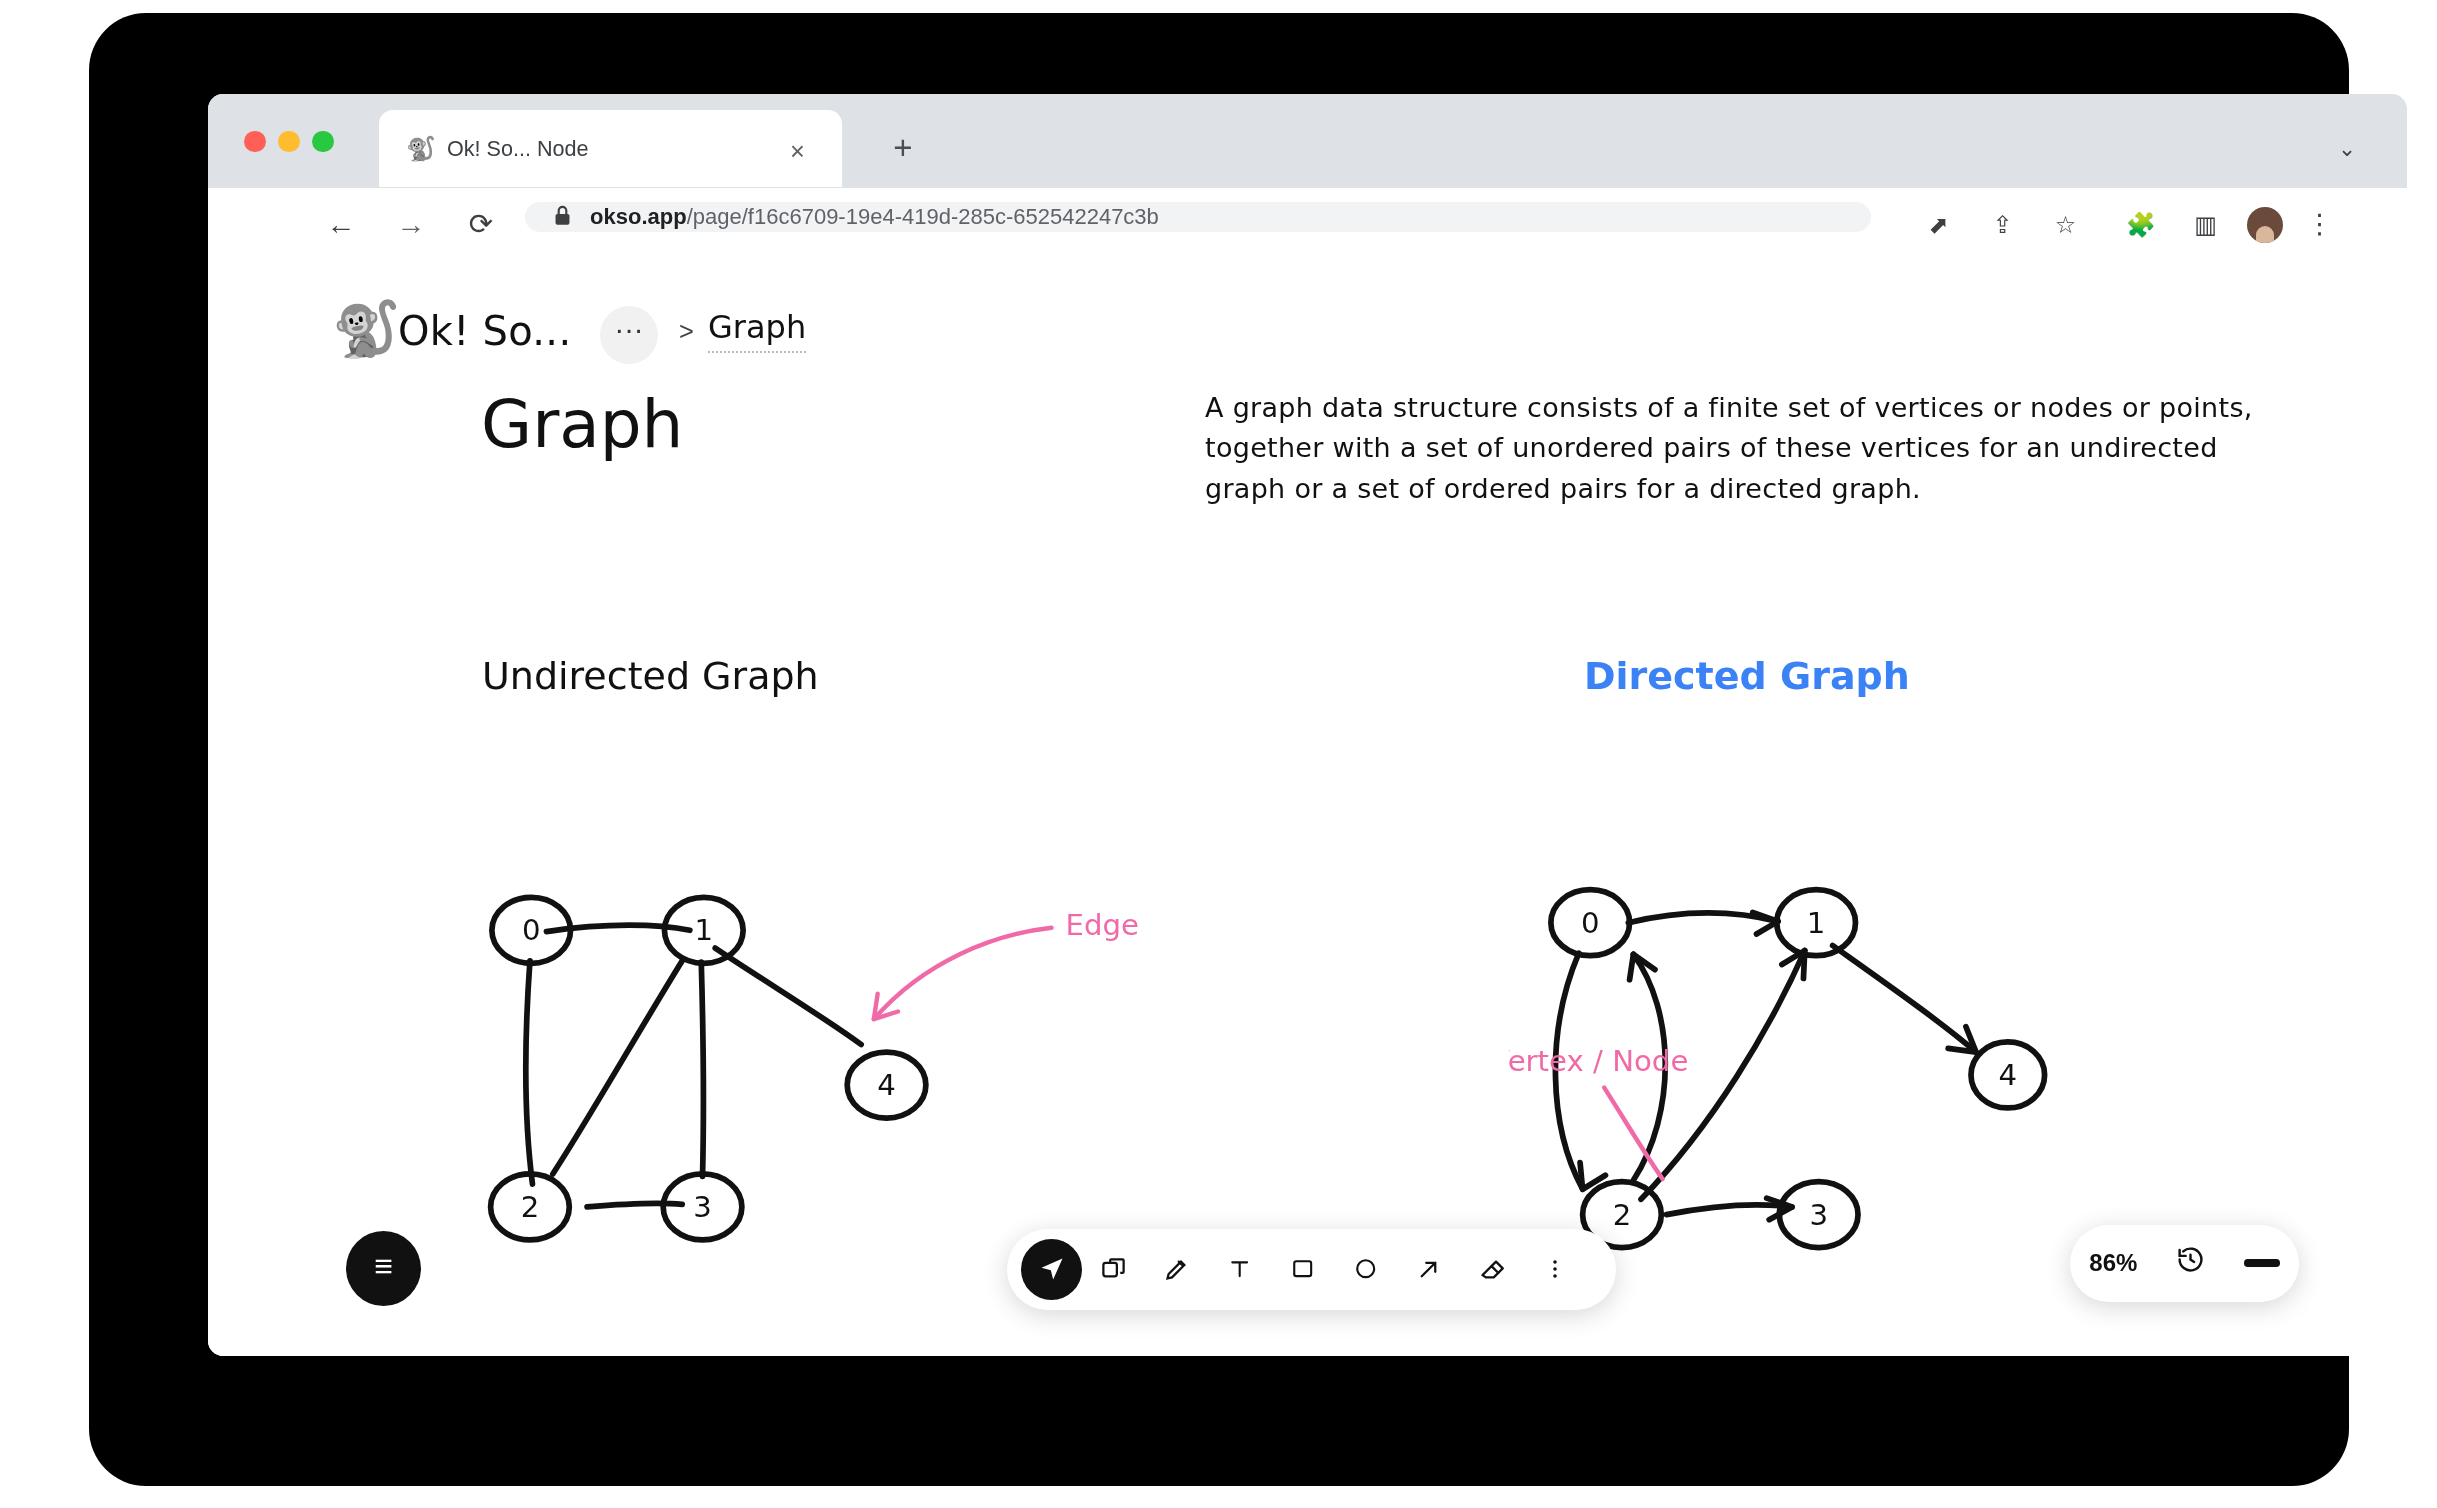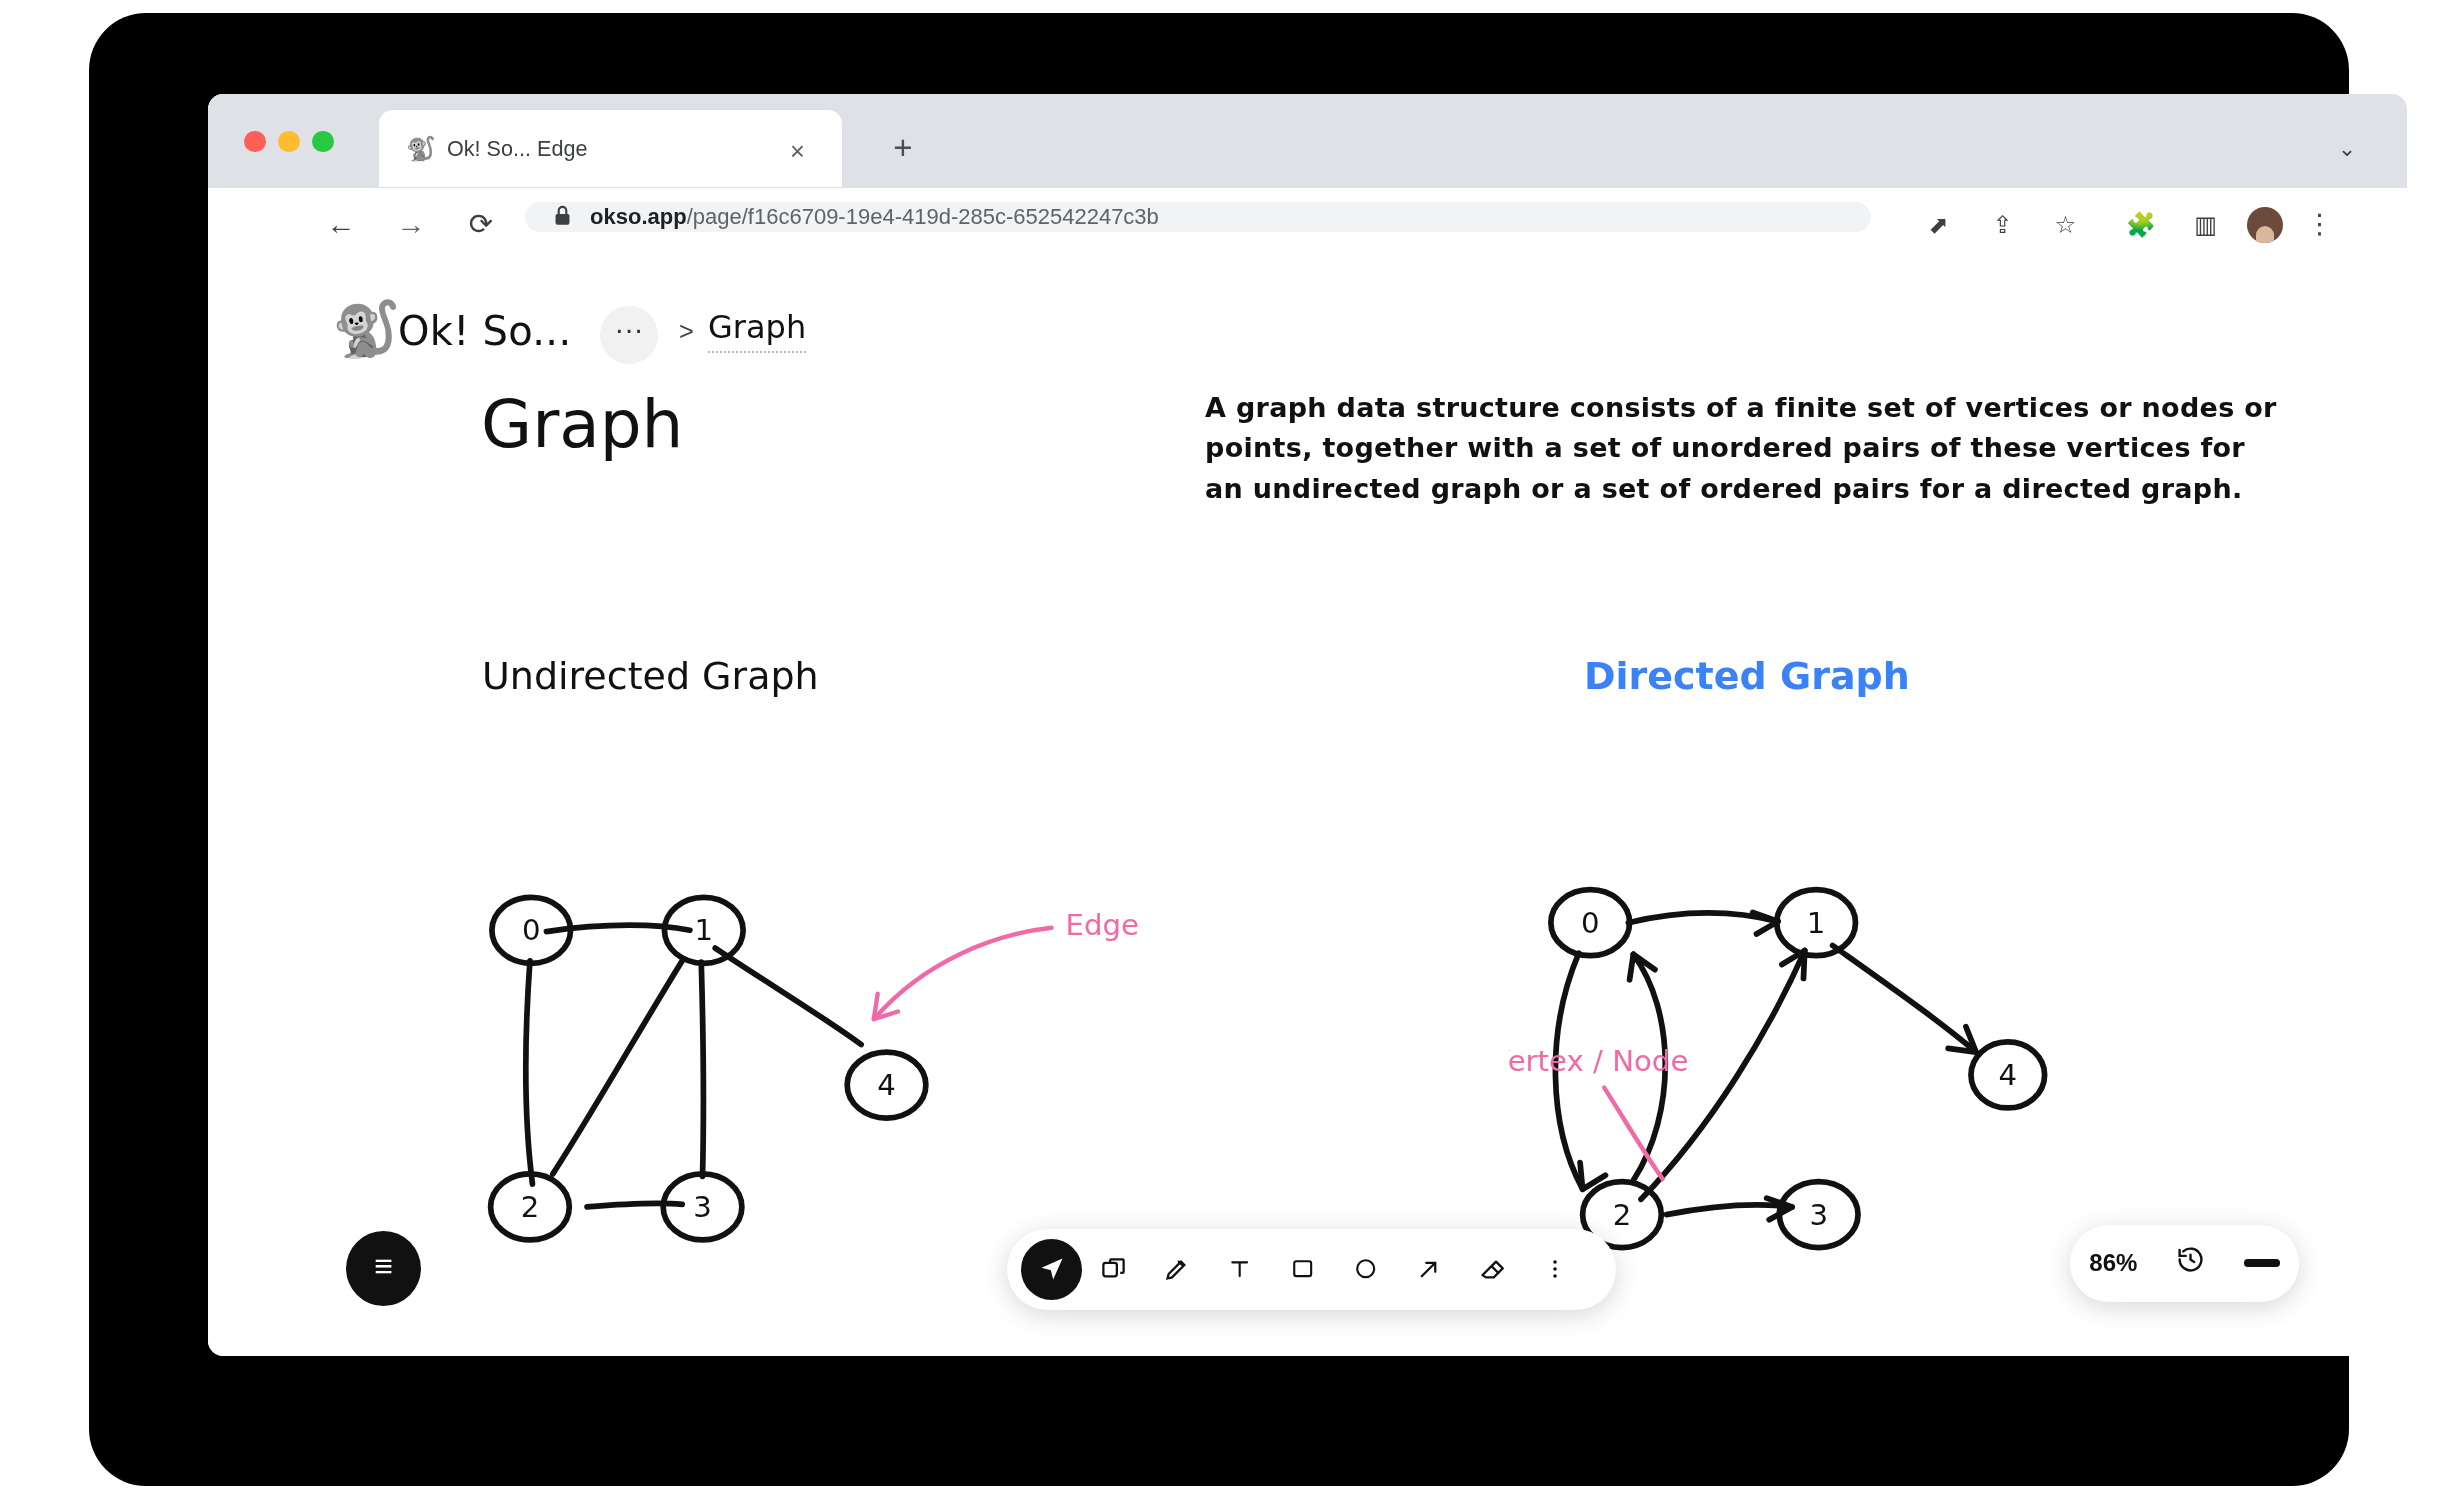--- a/index.html
+++ b/index.html
@@ -168,21 +168,20 @@
     position: absolute; left: 273px; top: 124px;
     font-size: 66px; color: #111;
     font-family: "DejaVu Sans", sans-serif;
   }
   #desc {
     position: absolute; left: 997px; top: 126px;
     width: 1073px;
     font-size: 27px; line-height: 1.5; color: #111;
     font-family: "DejaVu Sans", sans-serif;
     letter-spacing: 0.3px;
-    font-weight: bold;
   }
 
   #h-undirected {
     position: absolute; left: 274px; top: 392px;
     font-size: 38px; color: #111;
     font-family: "DejaVu Sans", sans-serif;
   }
   #h-directed {
     position: absolute; left: 1376px; top: 392px;
     font-size: 38px; color: #3b82f6;
@@ -240,21 +239,21 @@
 <div id="device">
   <div id="screen">
 
     <div id="chrome-tabbar">
       <div class="traffic red"></div>
       <div class="traffic amber"></div>
       <div class="traffic green"></div>
 
       <div id="tab">
         <div id="tab-favicon">🐒</div>
-        <div id="tab-title">Ok! So... Edge</div>
+        <div id="tab-title">Ok! So... Node</div>
         <div id="tab-close">×</div>
       </div>
 
       <div id="new-tab">+</div>
       <div id="chev-down">⌄</div>
     </div>
 
     <div id="chrome-toolbar">
       <div class="navbtn" id="nav-back">←</div>
       <div class="navbtn" id="nav-forward">→</div>

